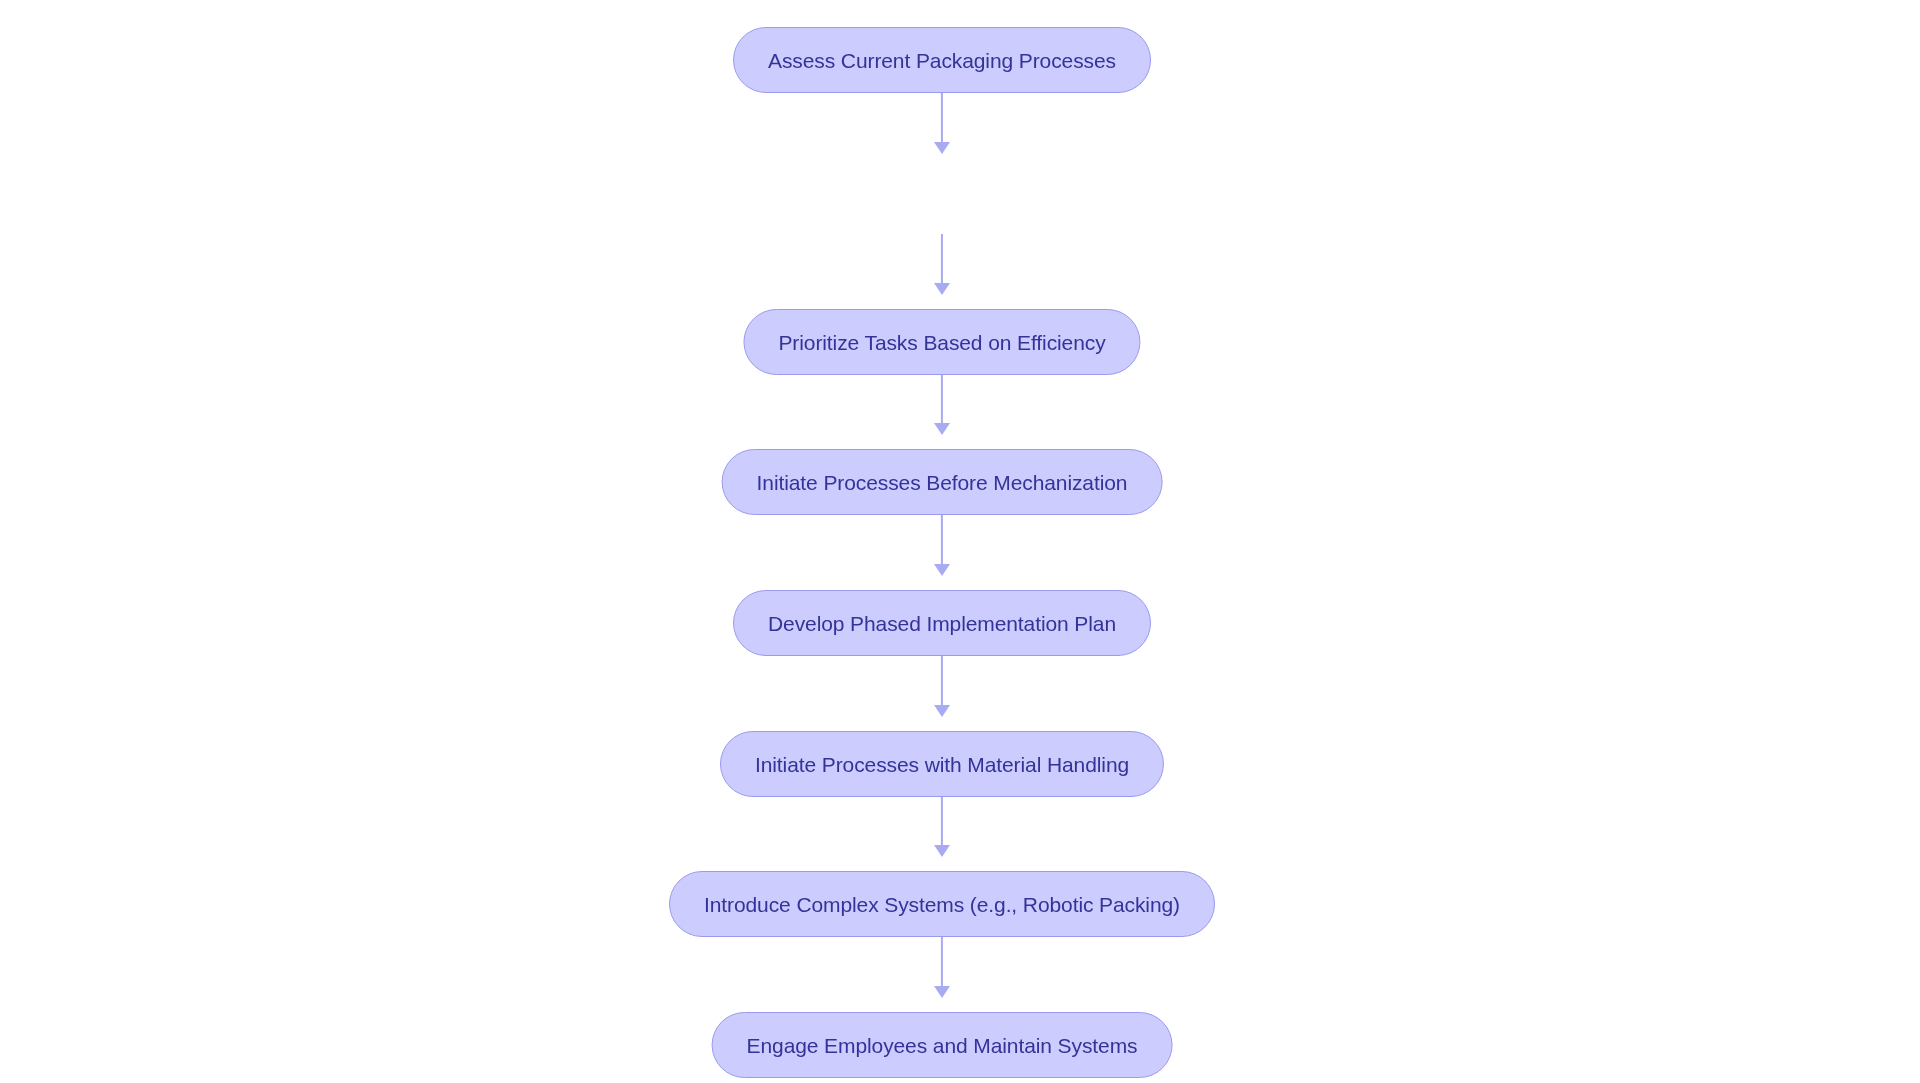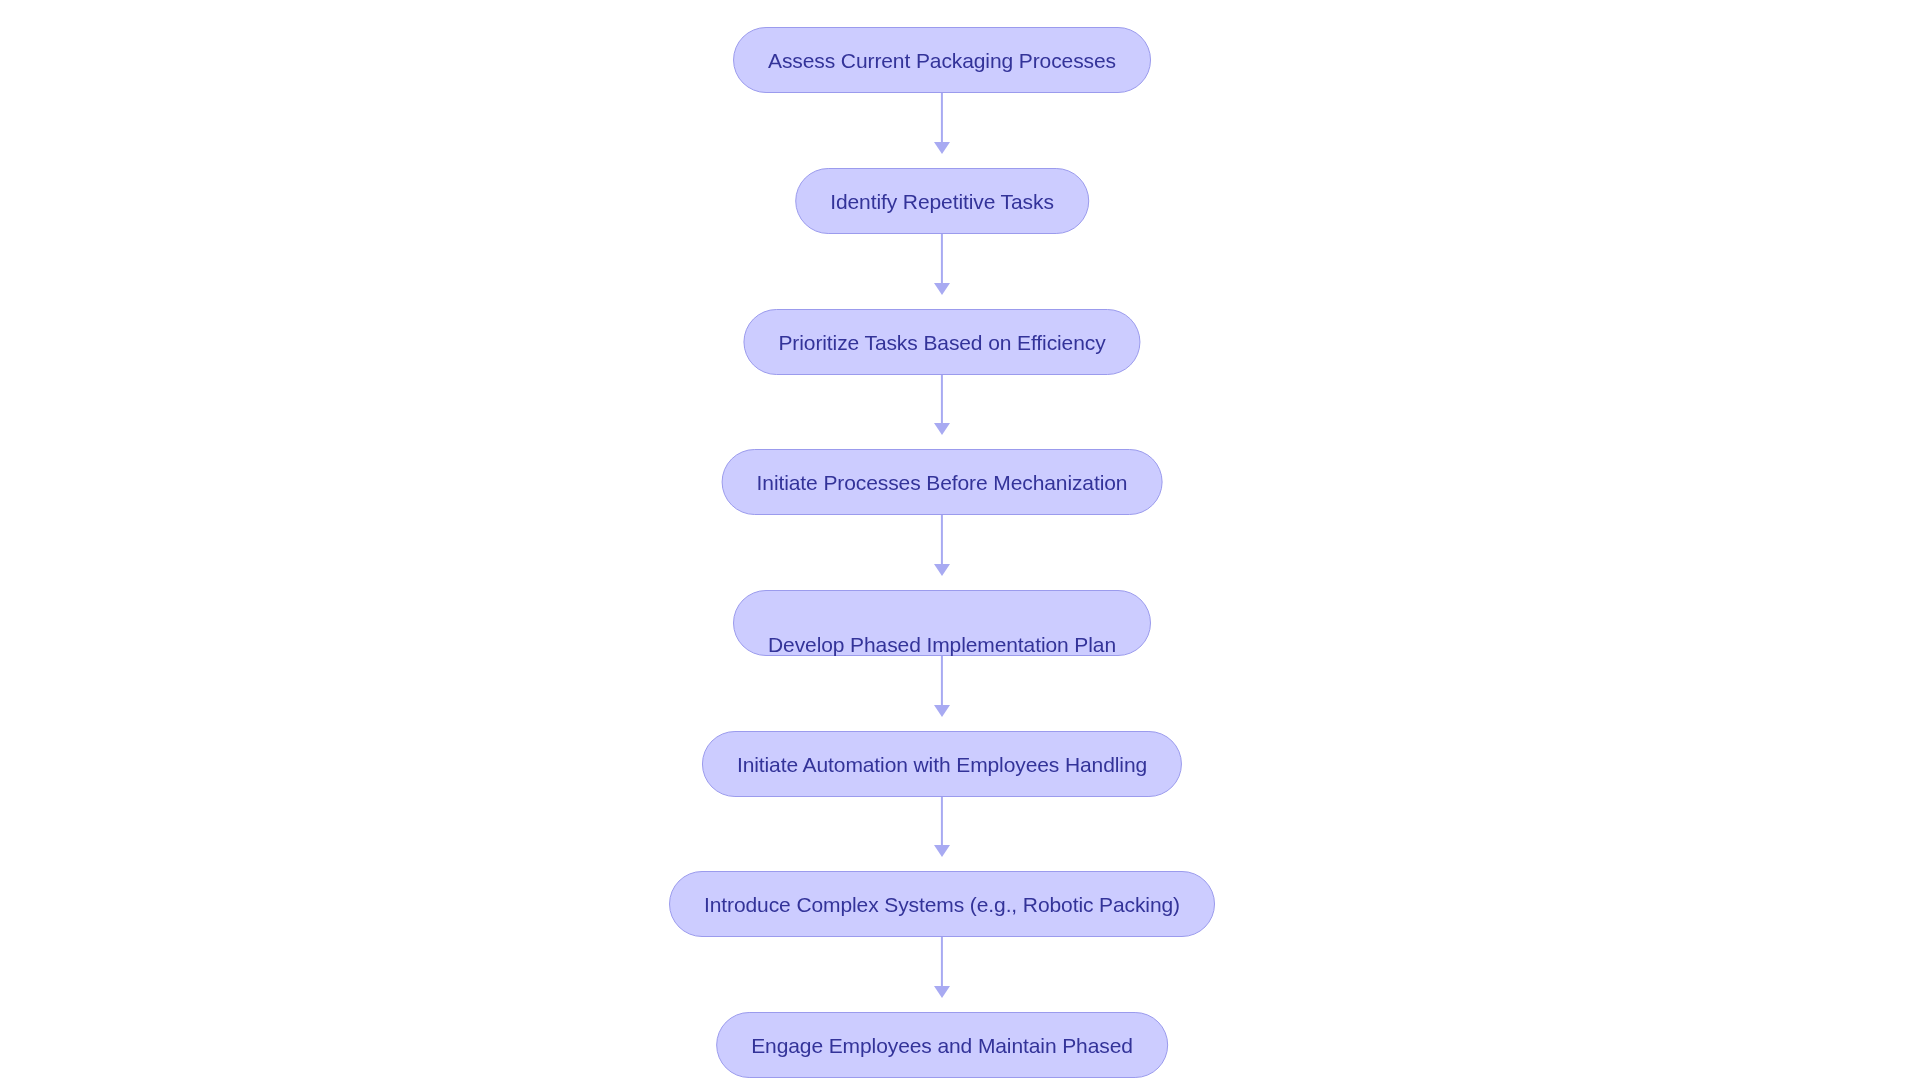--- a/index.html
+++ b/index.html
@@ -55,21 +55,21 @@
     color: #333399;
     line-height: 1;
     user-select: none;
   }
 
   
   .node-0 { top: 14px;   }
   .node-1 { top: 155px;  }
   .node-2 { top: 296px; align-items: center;  }
   .node-3 { top: 436px;  }
-  .node-4 { top: 577px; align-items: flex-end;  }
+  .node-4 { top: 577px;  }
   .node-5 { top: 718px;  }
   .node-6 { top: 858px;  }
   .node-7 { top: 999px;  }
 
   
   .flow-connector {
     position: absolute;
     left: 50%;
     transform: translateX(-50%);
     width: 18px;
@@ -118,23 +118,20 @@
 
     <div class="flow-node node-0">
       <span class="flow-node-label">Assess Current Packaging Processes</span>
     </div>
 
     <div class="flow-connector conn-0">
       <div class="conn-line"></div>
       <div class="conn-arrow"></div>
     </div>
 
-    <div class="flow-node node-1">
-      <span class="flow-node-label">Identify Repetitive Tasks</span>
-    </div>
 
     <div class="flow-connector conn-1">
       <div class="conn-line"></div>
       <div class="conn-arrow"></div>
     </div>
 
     <div class="flow-node node-2">
       <span class="flow-node-label">Prioritize Tasks Based on Efficiency</span>
     </div>
 
@@ -155,35 +152,35 @@
     <div class="flow-node node-4">
       <span class="flow-node-label">Develop Phased Implementation Plan</span>
     </div>
 
     <div class="flow-connector conn-4">
       <div class="conn-line"></div>
       <div class="conn-arrow"></div>
     </div>
 
     <div class="flow-node node-5">
-      <span class="flow-node-label">Initiate Automation with Employees Handling</span>
+      <span class="flow-node-label">Initiate Processes with Material Handling</span>
     </div>
 
     <div class="flow-connector conn-5">
       <div class="conn-line"></div>
       <div class="conn-arrow"></div>
     </div>
 
     <div class="flow-node node-6">
       <span class="flow-node-label">Introduce Complex Systems (e.g., Robotic Packing)</span>
     </div>
 
     <div class="flow-connector conn-6">
       <div class="conn-line"></div>
       <div class="conn-arrow"></div>
     </div>
 
     <div class="flow-node node-7">
-      <span class="flow-node-label">Engage Employees and Maintain Phased</span>
+      <span class="flow-node-label">Engage Employees and Maintain Systems</span>
     </div>
 
   </div>
 </div>
 
 </body></html>

